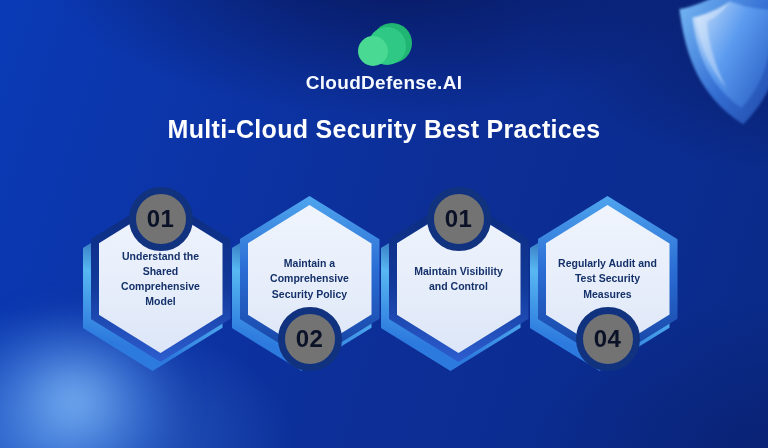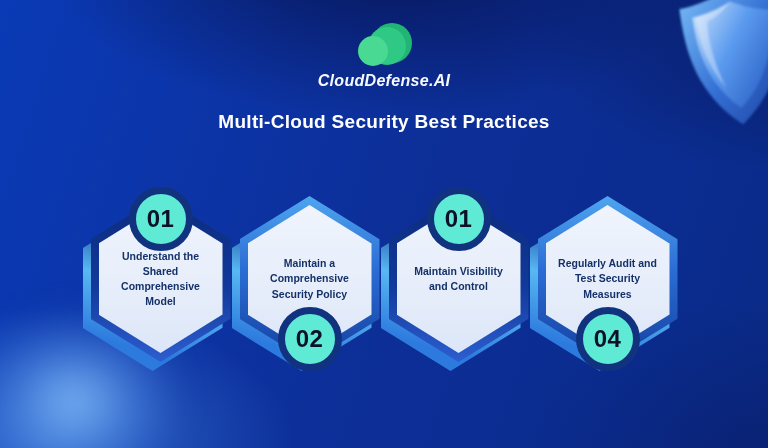--- a/index.html
+++ b/index.html
@@ -20,24 +20,24 @@
     filter:blur(17px);pointer-events:none;
   }
   .shield-wrap{
     position:absolute;top:-14px;right:-24px;width:112px;height:142px;
     filter:blur(1.3px);transform:rotate(-6deg);pointer-events:none;
   }
   
   .header{position:absolute;top:0;left:0;width:100%;text-align:center;}
   .logo-cloud{display:block;margin:22px auto 0;width:66px;height:48px;}
   .brand{
-    display:block;color:#f6f9ff;font-size:16px;font-weight:700;letter-spacing:.3px;margin-top:2px;font-style:italic;
+    display:block;color:#f6f9ff;font-size:19px;font-weight:700;letter-spacing:.3px;margin-top:2px;
   }
   .title{
-    margin:21px 0 0;color:#ffffff;font-size:19px;font-weight:700;letter-spacing:.3px;
+    margin:21px 0 0;color:#ffffff;font-size:25px;font-weight:700;letter-spacing:.3px;
   }
   
   .cards-row{
     position:absolute;top:196px;left:0;width:100%;
     display:flex;justify-content:center;gap:9px;
   }
   .hex-card{position:relative;width:140px;height:166px;}
   .hex{clip-path:polygon(50% 0%,100% 26%,100% 74%,50% 100%,0% 74%,0% 26%);}
   .ribbon{
     position:absolute;inset:0;transform:translate(-8px,9px);
@@ -46,21 +46,21 @@
   .hex-outer{position:absolute;inset:0;}
   .circle-top .hex-outer{background:linear-gradient(180deg,#0b2a7c 0%,#123a9b 55%,#2d5ed0 100%);}
   .circle-bottom .hex-outer{background:linear-gradient(180deg,#4fa5ee 0%,#2a6cd4 45%,#15409f 100%);}
   .hex-inner{
     position:absolute;left:8px;right:8px;top:9px;bottom:9px;
     background:linear-gradient(180deg,#eff4fd 0%,#e6edfa 60%,#dce6f8 100%);
   }
   .num-circle{
     position:absolute;left:50%;transform:translateX(-50%);
     width:50px;height:50px;border-radius:50%;
-    background:#5eead4;border:7px solid #11337f;
+    background:#737373;border:7px solid #11337f;
     display:flex;align-items:center;justify-content:center;
     font-size:24px;font-weight:700;color:#0b1228;letter-spacing:.5px;
   }
   .circle-top .num-circle{top:-9px;}
   .circle-bottom .num-circle{bottom:-9px;}
   .hex-label{
     position:absolute;inset:0;display:flex;align-items:center;justify-content:center;
     padding:0 15px;text-align:center;
     font-size:10.5px;font-weight:700;line-height:1.45;color:#153169;
   }

